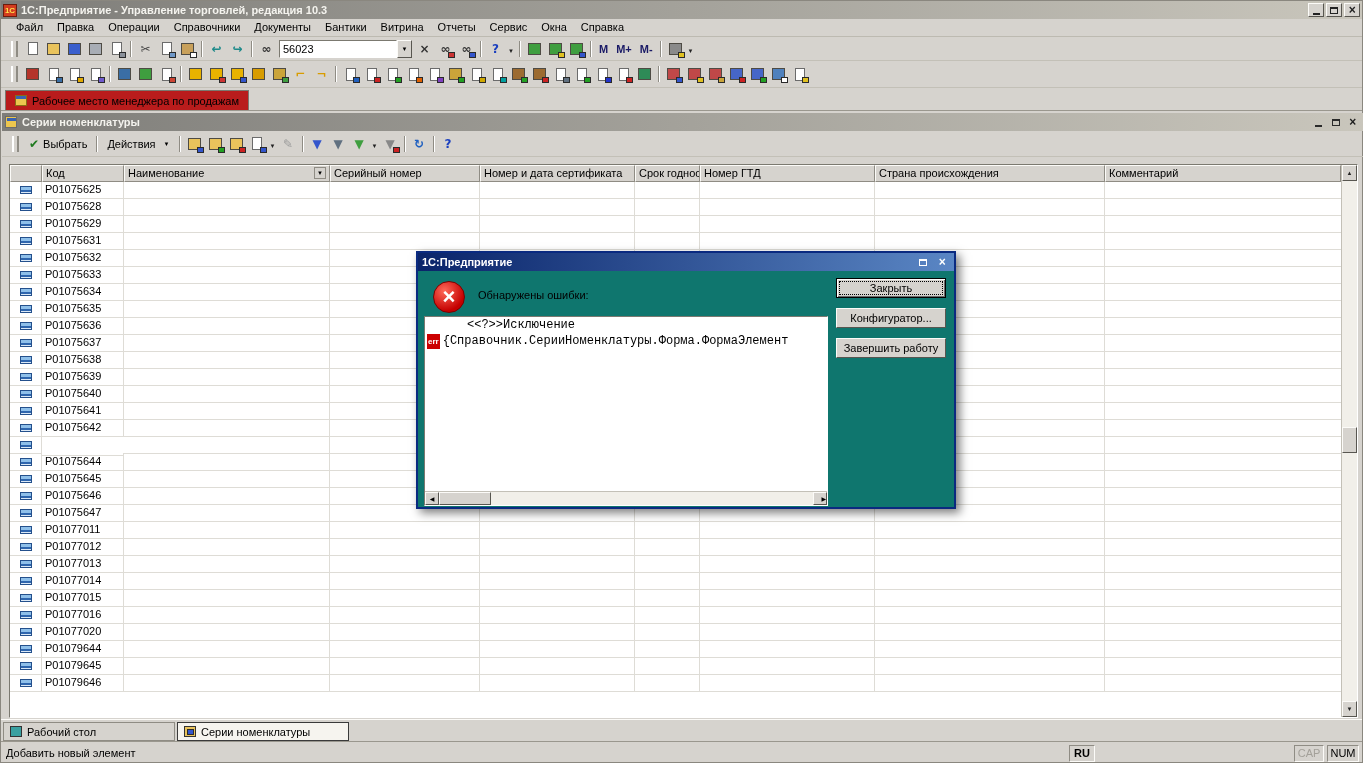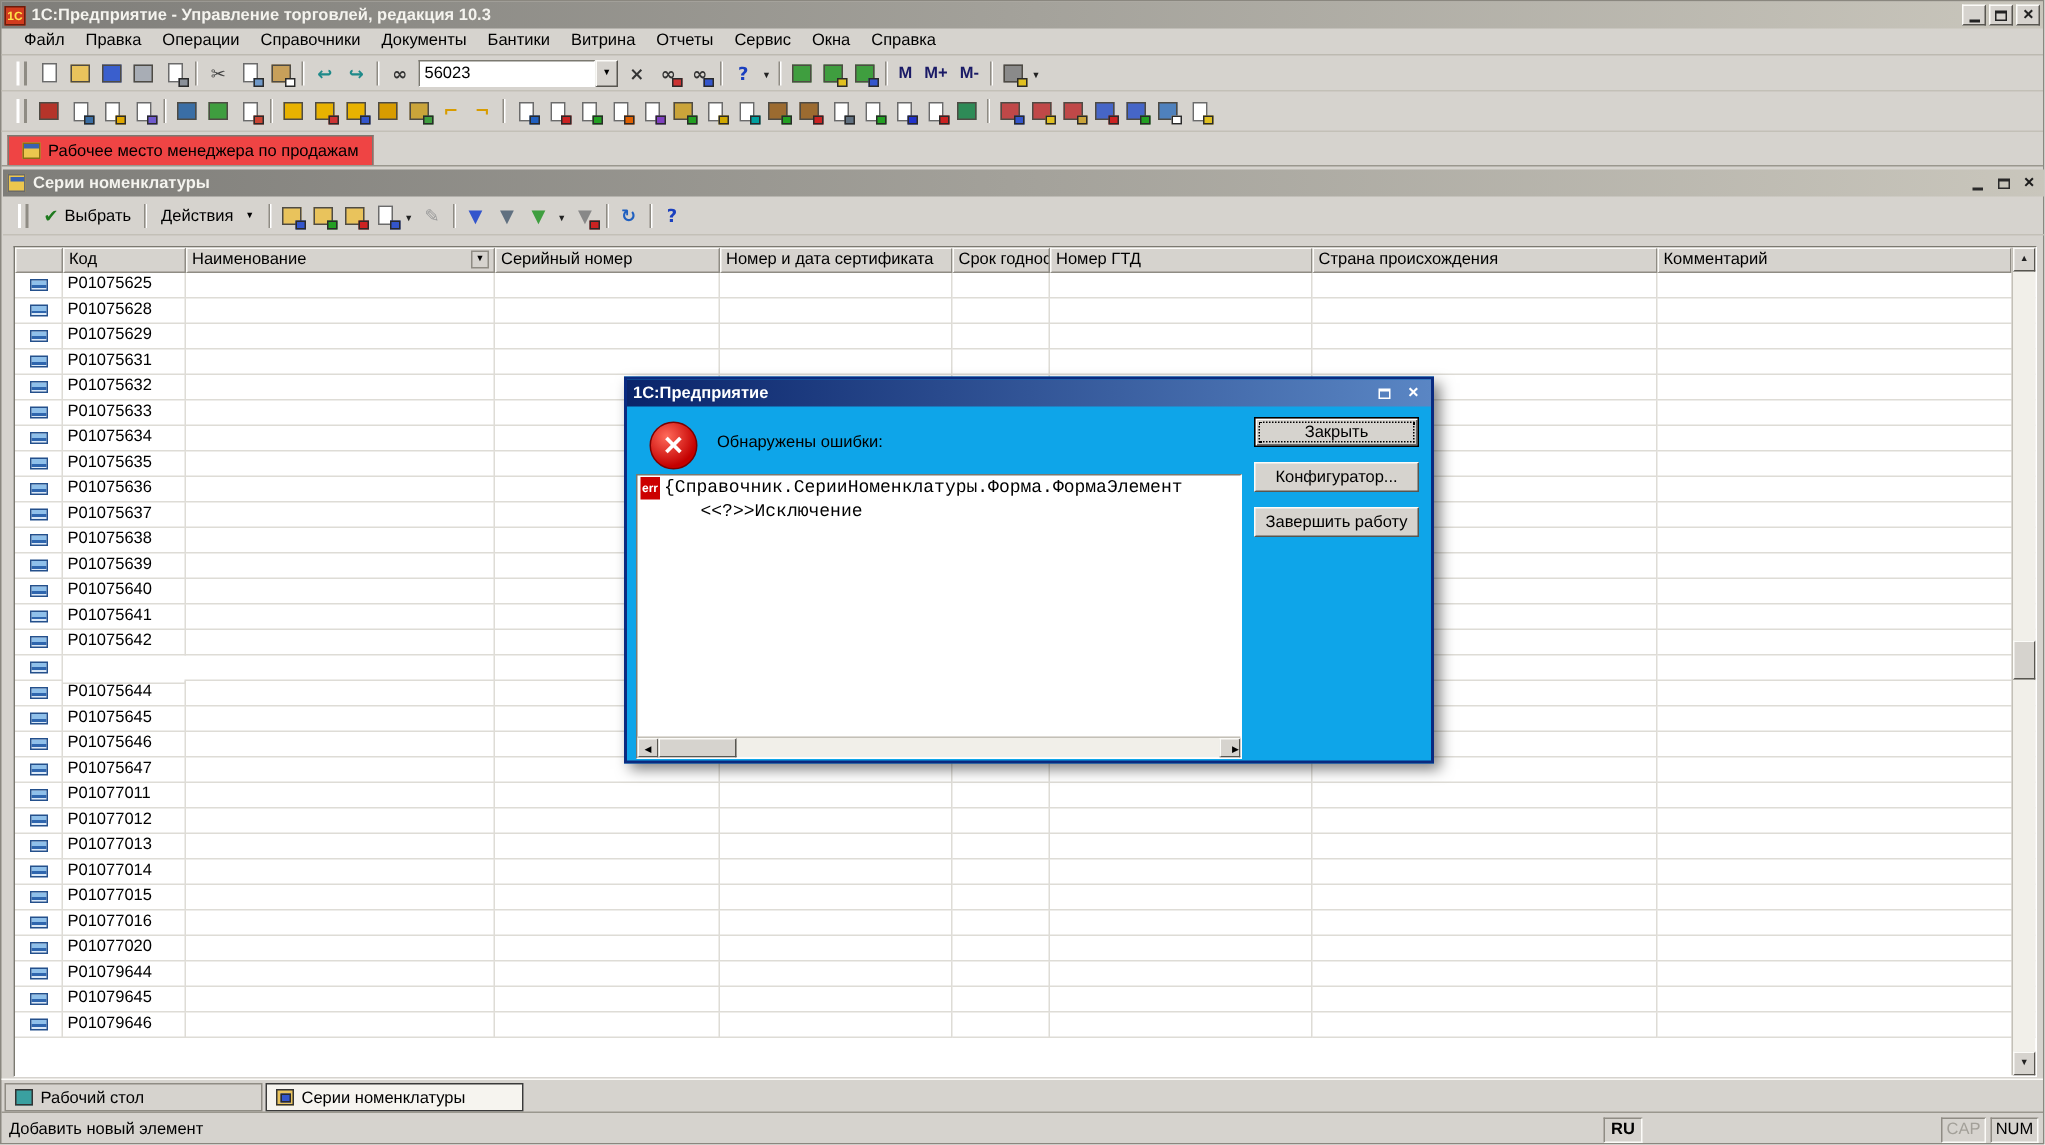--- a/index.html
+++ b/index.html
@@ -54,21 +54,21 @@
   .combo-input { width:118px; height:18px; border:1px solid; border-color:#7b7970 #fff #fff #7b7970; background:#fff;
     font-family:"Liberation Sans",sans-serif; font-size:11px; padding:1px 3px; outline:none; }
   .combo-btn { width:15px; height:18px; background:#d6d3ce; border:1px solid; border-color:#fcfbf8 #585650 #585650 #fcfbf8;
     display:flex; align-items:center; justify-content:center; }
   .combo-btn::before { content:"▼"; font-size:6px; }
 
   
   .workspace-strip { position:absolute; left:0; top:87px; width:100%; height:23px; display:flex; align-items:flex-end;
     padding-left:4px; border-bottom:1px solid #9a978e; }
   .workspace-tab { height:20px; display:flex; align-items:center; gap:5px; padding:0 9px;
-    background:#ef4444; border:1px solid #7b7970; border-bottom:none; }
+    background:#b91c1c; border:1px solid #7b7970; border-bottom:none; }
   .ws-icon { width:12px; height:11px; background:#ecc64e; border:1px solid #8a6d14; position:relative; }
   .ws-icon::after { content:""; position:absolute; left:0; top:0; right:0; height:3px; background:#3a62b0; }
 
   
   .child-titlebar { position:absolute; left:1px; top:112px; width:1361px; height:18px;
     background:linear-gradient(to right,#7e7d79,#c9c6bc); display:flex; align-items:center; padding:0 3px; }
   .cw-icon { width:12px; height:12px; background:#ecc64e; border:1px solid #6b6b6b; position:relative; }
   .cw-icon::after { content:""; position:absolute; left:1px; top:1px; width:9px; height:3px; background:#3a62b0; }
   .child-title-text { color:#f4f3ee; font-weight:bold; margin-left:5px; flex:1; }
   .cw-btn { width:15px; height:13px; display:flex; align-items:center; justify-content:center; margin-left:2px; }
@@ -123,21 +123,21 @@
     display:flex; align-items:center; padding:0 3px; gap:3px; }
   .sb-hint { width:1062px; padding-left:2px; white-space:nowrap; overflow:hidden; }
   .sb-panel { height:17px; border:1px solid; border-color:#8f8c84 #fcfbf8 #fcfbf8 #8f8c84;
     display:flex; align-items:center; justify-content:center; padding:0 4px; }
   .sb-lang { width:26px; font-weight:bold; }
   .sb-gap { flex:1; }
   .sb-cap { width:30px; color:#a3a099; }
   .sb-num { width:32px; color:#000; }
 
   
-  .dialog { position:absolute; left:415px; top:250px; width:540px; height:258px; background:#0ea5e9;
+  .dialog { position:absolute; left:415px; top:250px; width:540px; height:258px; background:#0f766e;
     border:2px solid #0a2a80; box-shadow:4px 4px 9px rgba(0,0,0,.5); z-index:50; }
   .dlg-title { height:18px; background:linear-gradient(to right,#0a246a,#5a86c4); display:flex; align-items:center; padding:0 4px; }
   .dlg-title-text { color:#fff; font-weight:bold; flex:1; }
   .dlg-wbtn { width:16px; height:14px; display:flex; align-items:center; justify-content:center; margin-left:3px; }
   .g-max-w { width:8px; height:7px; border:1px solid #fff; border-top-width:2px; }
   .g-x-w::before { content:"×"; color:#fff; font-weight:bold; font-size:12px; line-height:10px; }
   .dlg-body { position:relative; height:236px; }
   .err-icon { position:absolute; left:15px; top:10px; width:32px; height:32px; border-radius:50%;
     background:radial-gradient(circle at 35% 30%, #ff6a5a, #c40000 70%); border:1px solid #7a0000;
     display:flex; align-items:center; justify-content:center; }
@@ -963,24 +963,24 @@
     </div>
     <div class="dlg-body">
       <div class="err-icon"></div>
       <div class="dlg-msg">Обнаружены ошибки:</div>
       <div class="dlg-actions" id="dlgActions">
           <div class="dlg-btn default">Закрыть</div>
           <div class="dlg-btn">Конфигуратор...</div>
           <div class="dlg-btn">Завершить работу</div>
         </div>
       <div class="err-box">
+        <div class="err-line indent">&lt;&lt;?&gt;&gt;Исключение</div>
         <div class="err-line">
           <span class="err-marker">err</span><span>{Справочник.СерииНоменклатуры.Форма.ФормаЭлемент</span>
         </div>
-        <div class="err-line indent">&lt;&lt;?&gt;&gt;Исключение</div>
         <div class="hscroll">
           <span class="h-btn h-left"></span>
           <span class="h-thumb"></span>
           <span class="h-track"></span>
           <span class="h-btn h-right"></span>
         </div>
       </div>
     </div>
   </div>
 

